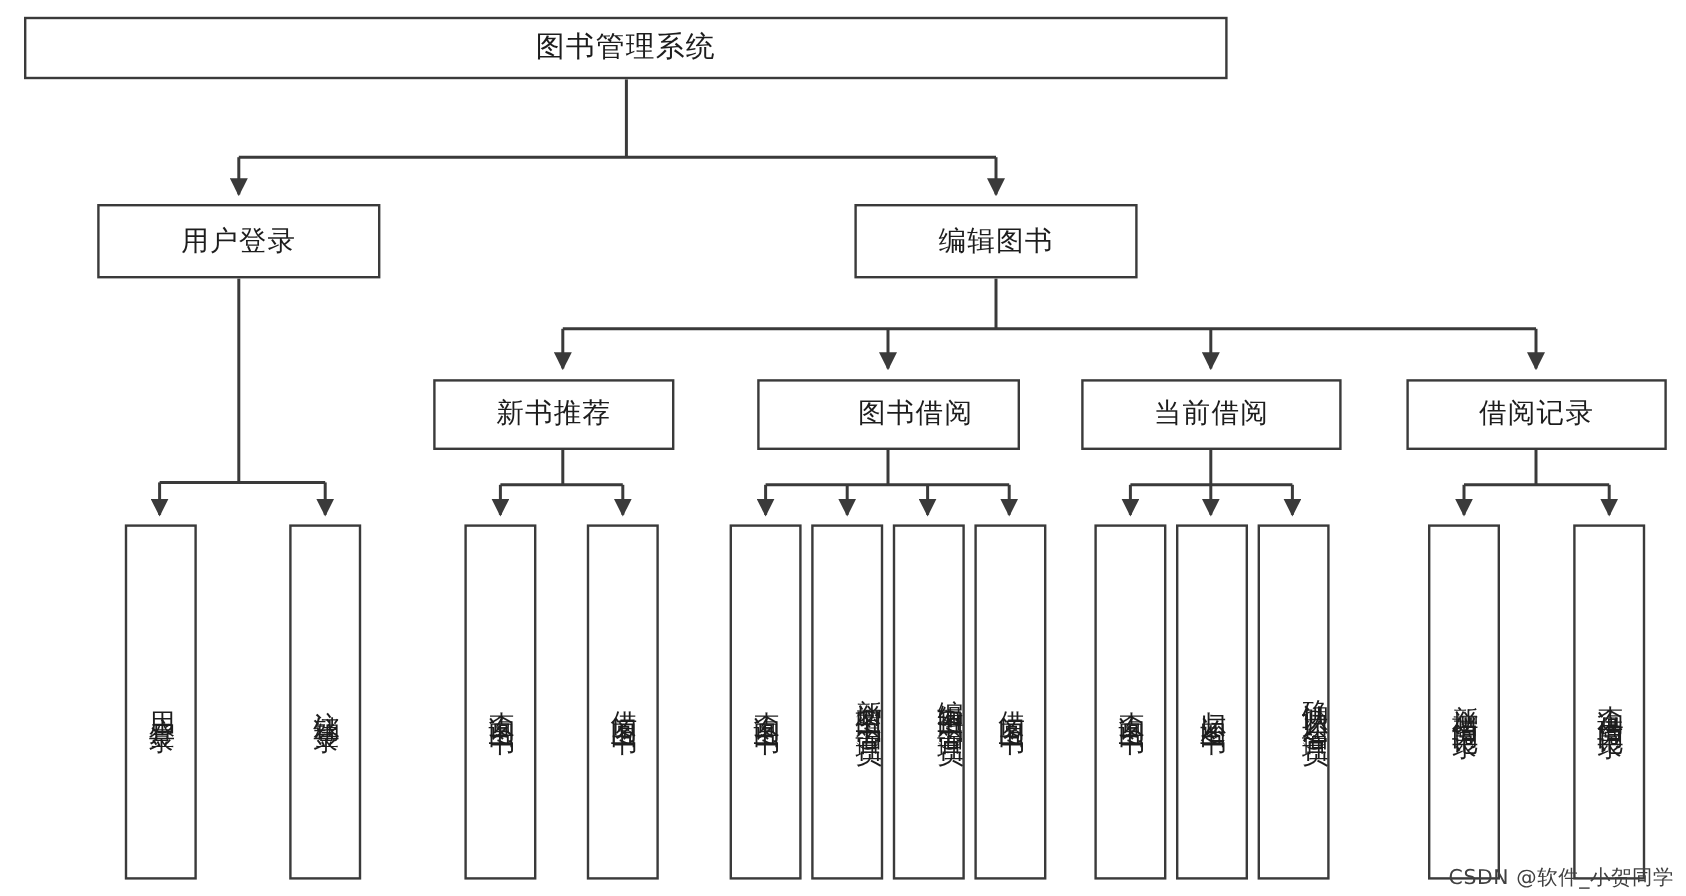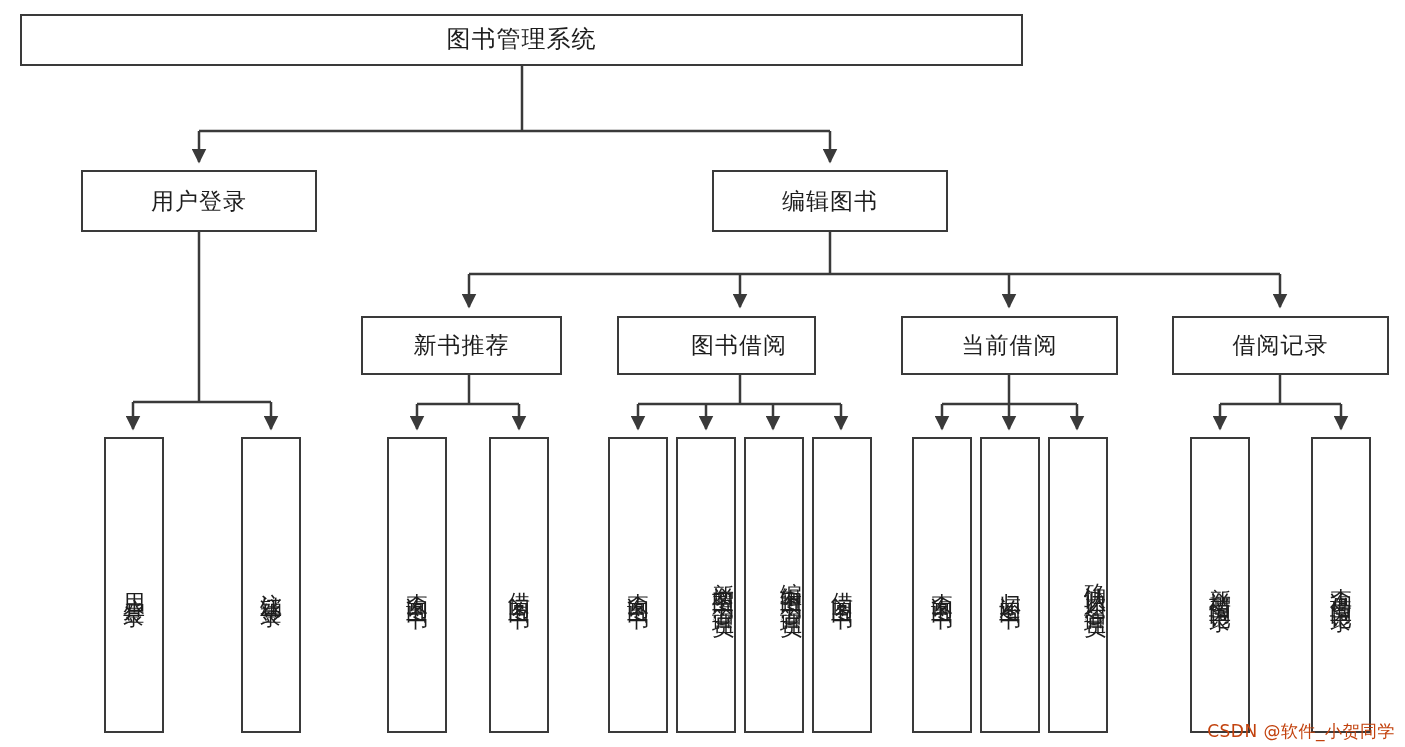--- a/index.html
+++ b/index.html
@@ -57,21 +57,21 @@
   .node.v .vtext {
     writing-mode: vertical-rl;
     text-orientation: upright;
     display: block;
   }
   #watermark {
     position: absolute;
     right: 10px;
     bottom: 4px;
     font-size: 17px;
-    color: #c2410c;
+    color: #404040;
     letter-spacing: 0.5px;
     white-space: nowrap;
     z-index: 5;
   }
 </style>
 </head>
 <body>
 
 <div id="diagram">
 
@@ -132,21 +132,21 @@
   <div class="node h" style="left:81px; top:170px; width:236px; height:62px;">
     <span>用户登录</span>
   </div>
   <div class="node h" style="left:712px; top:170px; width:236px; height:62px;">
     <span>编辑图书</span>
   </div>
 
   <div class="node h" style="left:361px; top:316px; width:201px; height:59px;">
     <span>新书推荐</span>
   </div>
-  <div class="node h" style="left:617px; top:316px; width:199px; height:59px;padding-left:45px;">
+  <div class="node h" style="left:631px; top:316px; width:219px; height:59px;padding-left:45px;">
     <span>图书借阅</span>
   </div>
   <div class="node h" style="left:901px; top:316px; width:217px; height:59px;">
     <span>当前借阅</span>
   </div>
   <div class="node h" style="left:1172px; top:316px; width:217px; height:59px;">
     <span>借阅记录</span>
   </div>
 
   <div class="node v mid" style="left:104px; top:437px; width:60px; height:296px;">

